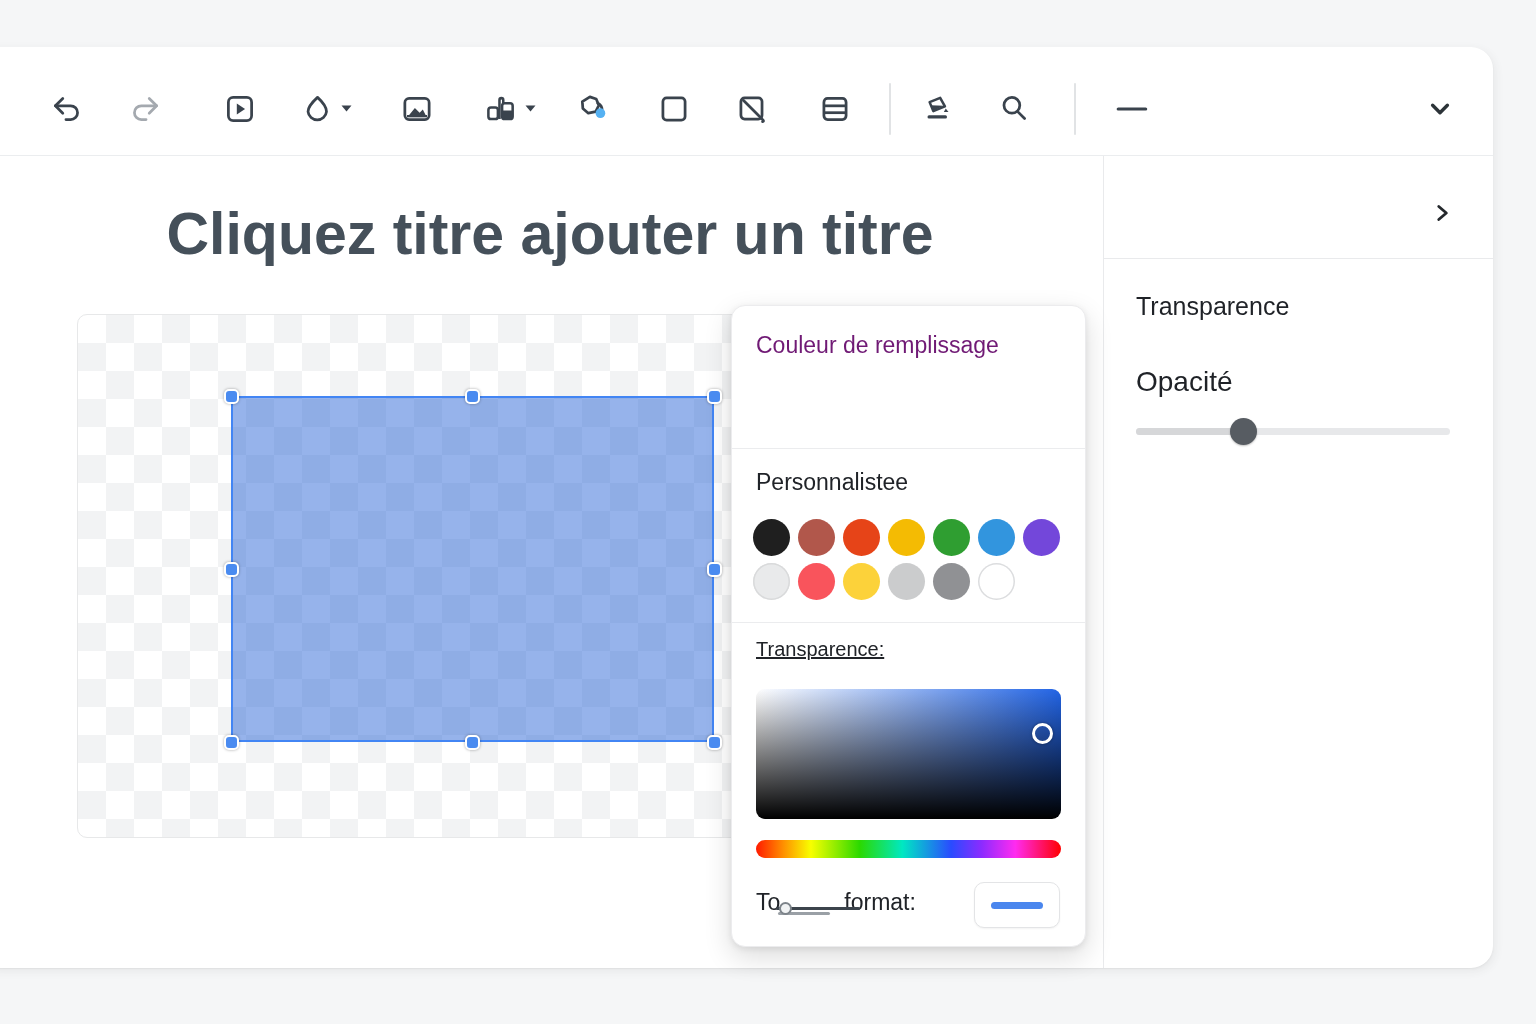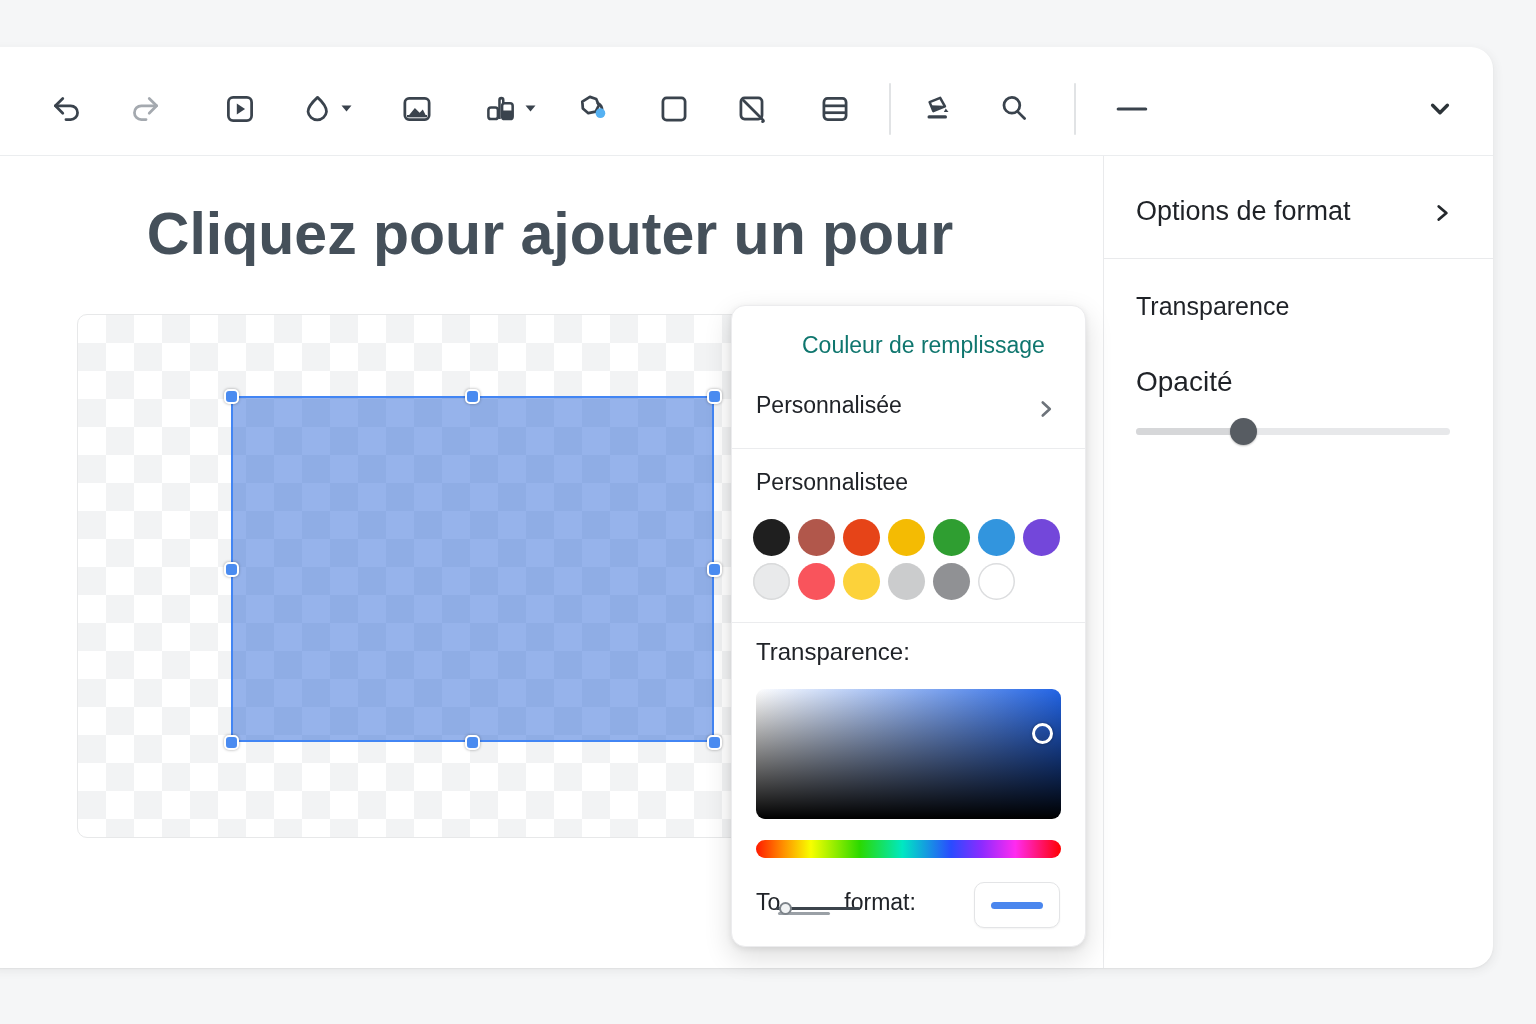--- a/index.html
+++ b/index.html
@@ -30,30 +30,30 @@
   .shape { position:absolute; left:231px; top:396px; width:483px; height:346px;
            background:rgba(35,96,214,0.48); border:2.5px solid #4285f4; cursor:move; }
   .handle { position:absolute; width:15px; height:15px; background:#4a8bf0; border:2.5px solid #ffffff;
             border-radius:5px; box-shadow:0 0 3px rgba(0,0,0,.35); }
 
   
   .popup { position:absolute; left:731px; top:305px; width:355px; height:642px; background:#fff;
            border-radius:14px; border:1px solid #ececee;
            box-shadow:0 10px 28px rgba(0,0,0,.14), 0 2px 6px rgba(0,0,0,.08); }
   .popup .hline { position:absolute; left:0; width:100%; height:1px; background:#ebecee; }
-  .pp-heading { position:absolute; left:24px; top:26px; font-size:23px; color:#0f766e;margin-left:46px; }
+  .pp-heading { position:absolute; left:24px; top:26px; font-size:23px; color:#701a75; }
   .pp-custom  { position:absolute; left:0; top:76px; width:100%; height:56px; cursor:pointer; }
   .pp-custom-label { position:absolute; left:24px; top:10px; font-size:23px; color:#202328; }
   .pp-custom-chevron { position:absolute; right:28px; top:14px; }
   .pp-swatch-heading { position:absolute; left:24px; top:163px; font-size:23px; color:#202328; }
   .swatch-row { position:absolute; left:21px; display:flex; gap:8px; }
   .swatch-row.r1 { top:213px; }
   .swatch-row.r2 { top:257px; }
   .swatch { width:37px; height:37px; border-radius:50%; cursor:pointer; }
-  .pp-transp-heading { position:absolute; left:24px; top:332px; font-size:24px; color:#202328; }
+  .pp-transp-heading { position:absolute; left:24px; top:332px; font-size:20px; color:#202328;text-decoration:underline; }
   .grad-box { position:absolute; left:24px; top:383px; width:305px; height:130px; border-radius:9px; cursor:crosshair;
               background:linear-gradient(to bottom, rgba(0,0,0,0), rgba(0,0,0,1)),
                          linear-gradient(to right, #ffffff, #2264e5); }
   .grad-ring { position:absolute; left:276px; top:34px; width:21px; height:21px; border:3.5px solid #ffffff;
                border-radius:50%; box-shadow:0 0 3px rgba(0,0,0,.45); }
   .hue-bar { position:absolute; left:24px; top:534px; width:305px; height:18px; border-radius:9px; cursor:pointer;
              background:linear-gradient(to right,#ff1a00 0%,#ff9000 9%,#f8ff00 18%,#2bd900 34%,#00e8c2 48%,#2a4bff 64%,#8c2bff 74%,#ff2bf0 85%,#ff0000 100%); }
   .pp-bottom-label { position:absolute; left:24px; top:583px; font-size:23px; color:#202328; white-space:nowrap; }
   .pp-bottom-label .spacer { display:inline-block; width:64px; }
   .mini-slider { position:absolute; left:44px; top:594px; width:84px; height:18px; }
@@ -187,34 +187,28 @@
       <path d="M4 18 H30"></path>
     </svg>
   </div>
 
   <div class="tbtn" style="left:1418px">
     <svg width="38" height="38" viewBox="0 0 36 36" fill="none" stroke="#2c3338" stroke-width="3.2" stroke-linecap="round" stroke-linejoin="round">
       <path d="M11 14.5 L18 21.5 L25 14.5"></path>
     </svg>
   </div>
 
-  <div class="slide-title">Cliquez pour ajouter un pour</div>
+  <div class="slide-title">Cliquez titre ajouter un titre</div>
 
   <div class="checker-area"></div>
 
   <div class="shape"></div>
 
   <div class="popup">
     <div class="pp-heading">Couleur de remplissage</div>
-    <div class="pp-custom">
-      <span class="pp-custom-label">Personnalisée</span>
-      <svg class="pp-custom-chevron" width="22" height="26" viewBox="0 0 20 24" fill="none" stroke="#6d737a" stroke-width="2.4" stroke-linecap="round" stroke-linejoin="round">
-        <path d="M7 6 L13.5 12 L7 18"></path>
-      </svg>
-    </div>
     <div class="hline" style="top:142px"></div>
 
     <div class="pp-swatch-heading">Personnalistee</div>
     <div class="swatch-row r1">
         <div class="swatch" style="background: rgb(31, 31, 31);"></div>
         <div class="swatch" style="background: rgb(177, 87, 75);"></div>
         <div class="swatch" style="background: rgb(230, 68, 24);"></div>
         <div class="swatch" style="background: rgb(244, 187, 3);"></div>
         <div class="swatch" style="background: rgb(47, 158, 49);"></div>
         <div class="swatch" style="background: rgb(50, 149, 222);"></div>
@@ -244,21 +238,20 @@
       <div class="line1"></div>
       <div class="line2"></div>
       <div class="knob"></div>
     </div>
 
     <div class="pp-preview-btn">
       <div class="pp-preview-line"></div>
     </div>
   </div>
 
-  <div class="fp-title">Options de format</div>
   <svg class="fp-title-chevron" width="24" height="26" viewBox="0 0 22 24" fill="none" stroke="#24282c" stroke-width="2.6" stroke-linecap="round" stroke-linejoin="round">
     <path d="M8 6 L15 12 L8 18"></path>
   </svg>
   <div class="fp-hdivider"></div>
   <div class="fp-section">Transparence</div>
   <div class="fp-opacity">Opacité</div>
   <div class="fp-track">
     <div class="fp-track-fill"></div>
   </div>
   <div class="fp-thumb"></div>

